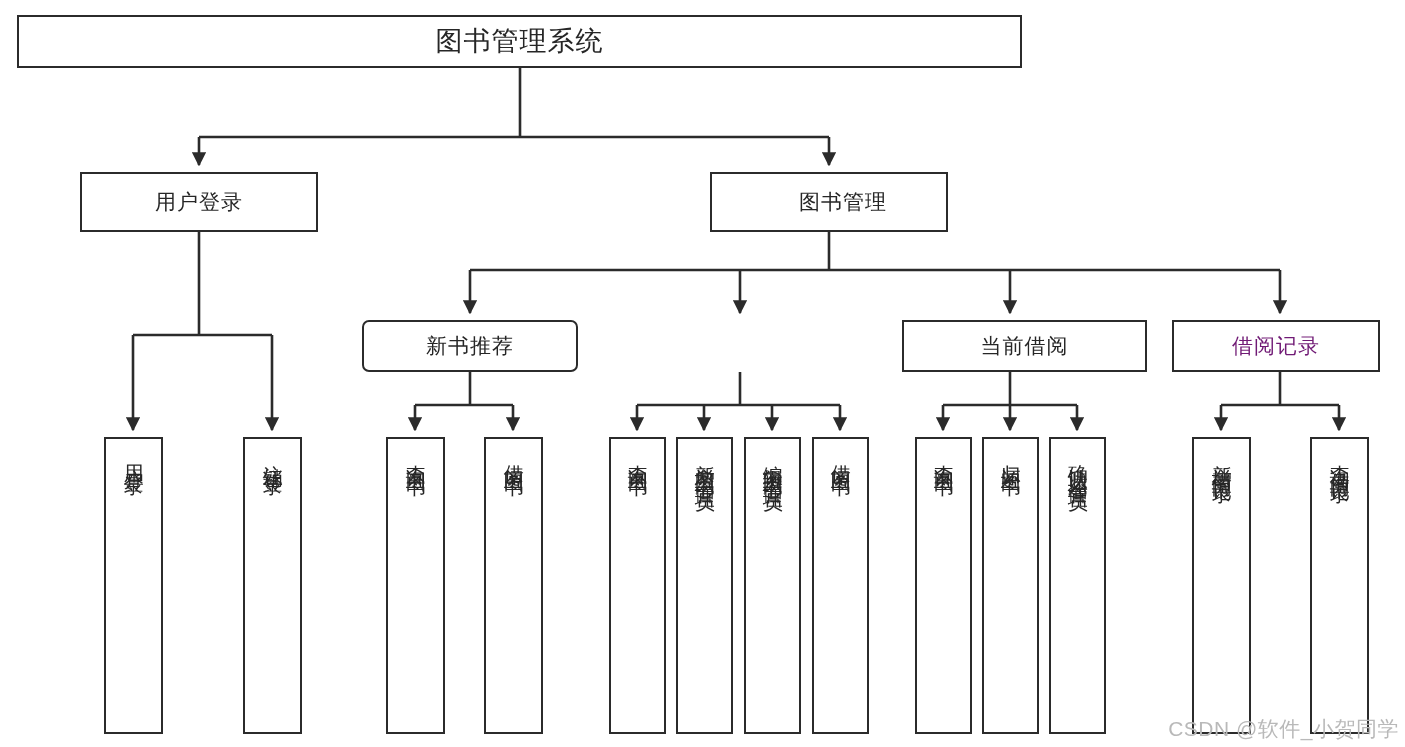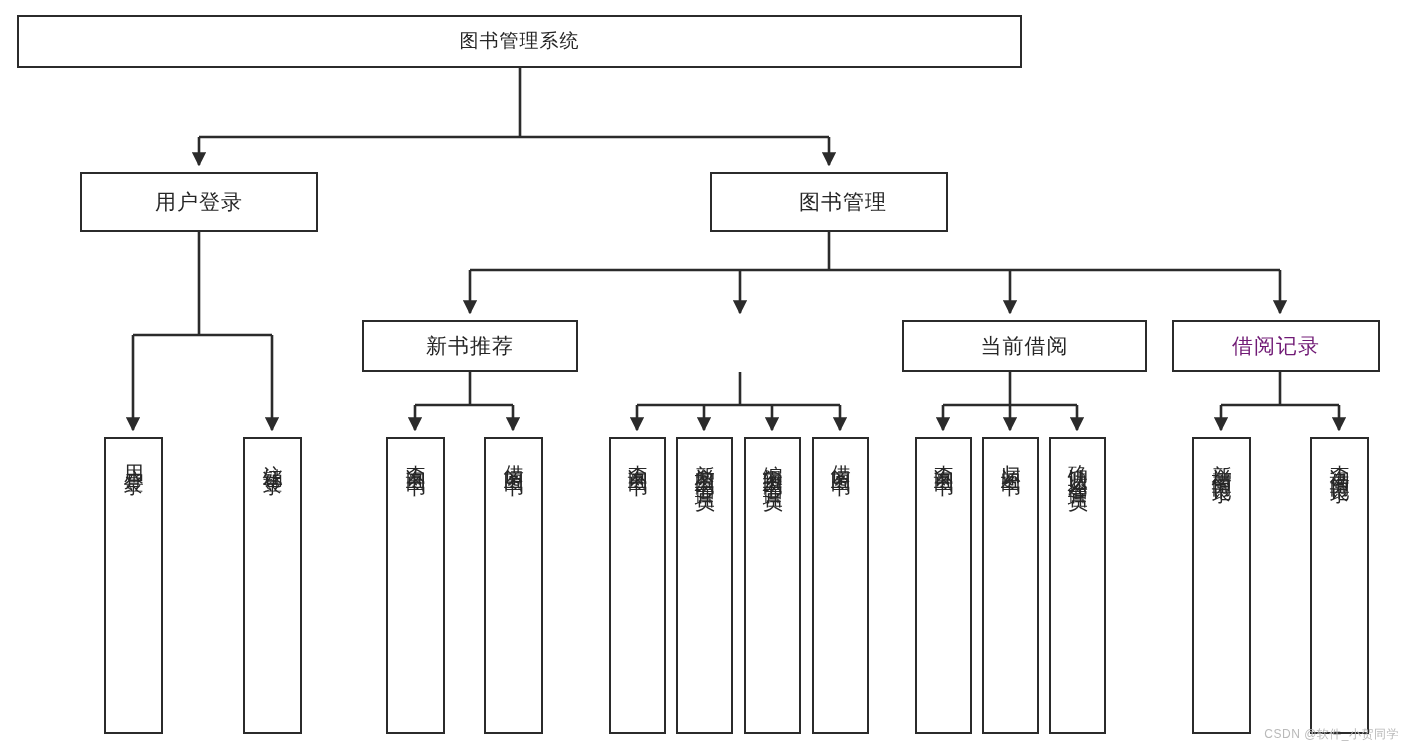--- a/index.html
+++ b/index.html
@@ -37,40 +37,40 @@
     justify-content: center;
     text-align: center;
     color: #262626;
   }
   .node.h {
     font-size: 21px;
     letter-spacing: 1px;
     line-height: 1.2;
   }
   .node.root {
-    font-size: 19px;
+    font-size: 27px;
   }
   .node.v {
     font-size: 20px;
     padding: 10px 0;
     align-items: flex-start;
   }
   .vtext {
     writing-mode: vertical-rl;
     text-orientation: upright;
     letter-spacing: 4px;
     line-height: 1.08;
     white-space: nowrap;
     display: block;
   }
   .watermark {
     position: absolute;
     right: 6px;
     bottom: 4px;
-    font-size: 12px;
+    font-size: 21px;
     color: #b9b9b9;
     letter-spacing: 0.5px;
     white-space: nowrap;
     user-select: none;
   }
 </style>
 </head>
 <body>
 
 <div id="canvas">
@@ -123,21 +123,21 @@
       <path d="M 1221 405 L 1221 430" marker-end="url(#arrow)"></path>
       <path d="M 1339 405 L 1339 430" marker-end="url(#arrow)"></path>
     </g>
   </svg>
 
   <div class="node root h" style="left: 17px; top: 15px; width: 1005px; height: 53px; border-color: rgb(43, 43, 43); background: rgb(255, 255, 255); color: rgb(38, 38, 38);">图书管理系统</div>
 
   <div class="node h" style="left: 80px; top: 172px; width: 238px; height: 60px; border-color: rgb(43, 43, 43); background: rgb(255, 255, 255); color: rgb(38, 38, 38);">用户登录</div>
   <div class="node h" style="left: 710px; top: 172px; width: 238px; height: 60px; border-color: rgb(43, 43, 43); background: rgb(255, 255, 255); color: rgb(38, 38, 38); padding-left: 28px;">图书管理</div>
 
-  <div class="node h" style="left: 362px; top: 320px; width: 216px; height: 52px; border-color: rgb(43, 43, 43); background: rgb(255, 255, 255); color: rgb(38, 38, 38);">新书推荐</div>
+  <div class="node h" style="left: 362px; top: 320px; width: 216px; height: 52px; border-color: rgb(43, 43, 43); background: rgb(255, 255, 255); color: rgb(38, 38, 38); border-radius: 7px;">新书推荐</div>
   <div class="node h" style="left: 902px; top: 320px; width: 245px; height: 52px; border-color: rgb(43, 43, 43); background: rgb(255, 255, 255); color: rgb(38, 38, 38);">当前借阅</div>
   <div class="node h" style="left: 1172px; top: 320px; width: 208px; height: 52px; border-color: rgb(43, 43, 43); background: rgb(255, 255, 255); color: #701a75;">借阅记录</div>
 
   <div class="node v" style="left: 104px; top: 437px; width: 59px; height: 297px; border-color: rgb(43, 43, 43); background: rgb(255, 255, 255); color: rgb(38, 38, 38);">
     <span class="vtext">用户登录</span>
   </div>
   <div class="node v" style="left: 243px; top: 437px; width: 59px; height: 297px; border-color: rgb(43, 43, 43); background: rgb(255, 255, 255); color: rgb(38, 38, 38);">
     <span class="vtext">注销登录</span>
   </div>
   <div class="node v" style="left: 386px; top: 437px; width: 59px; height: 297px; border-color: rgb(43, 43, 43); background: rgb(255, 255, 255); color: rgb(38, 38, 38);">

